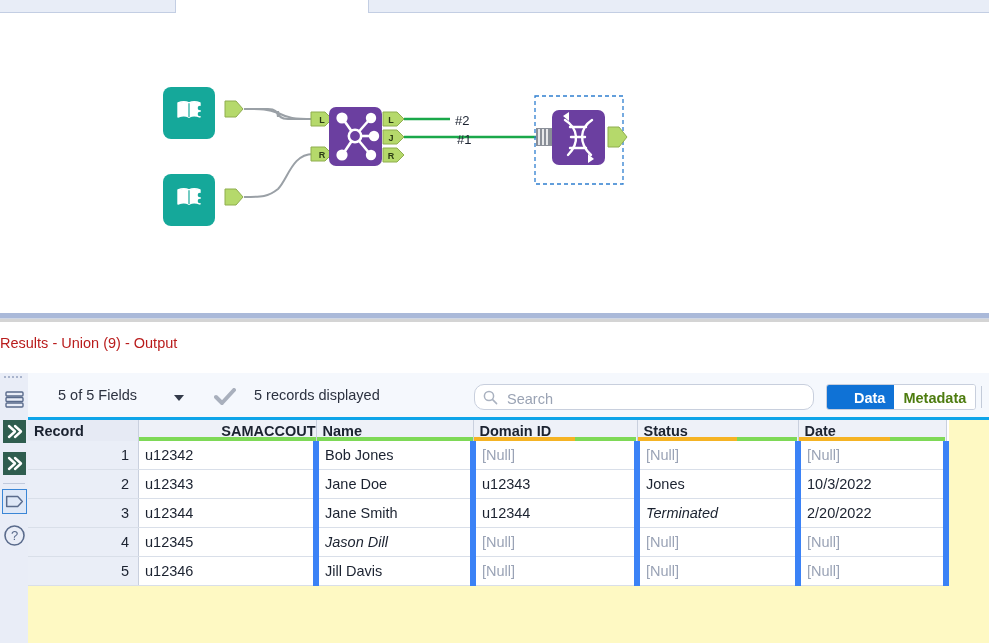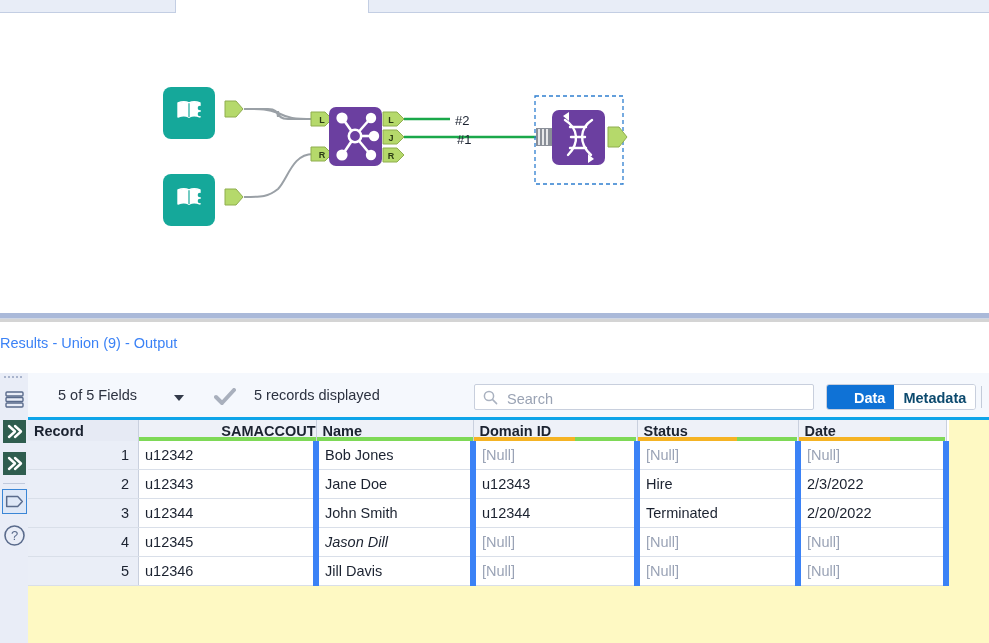--- a/index.html
+++ b/index.html
@@ -62,21 +62,21 @@
     position: absolute;
     left: 0; top: 6px;
     width: 989px; height: 3px;
     background: #d4d4d4;
   }
   .results-title {
     position: absolute;
     left: 0; top: 22px;
     width: 989px;
     font-size: 14.5px;
-    color: #3b82f6;
+    color: #b91c1c;
     padding-left: 0px;
     white-space: nowrap;
   }
 
   
   .rail {
     position: absolute;
     left: 0; top: 60px;
     width: 28px; height: 270px;
     background: #e9edf7;
@@ -148,21 +148,21 @@
     font-size: 14.5px;
     color: #2c3240;
     white-space: nowrap;
   }
   .search-box {
     position: absolute;
     left: 446px; top: 11px;
     width: 340px; height: 26px;
     background: #ffffff;
     border: 1px solid #c8cfdd;
-    border-radius: 2px;
+    border-radius: 10px;
     box-sizing: border-box;
   }
   .search-icon {
     position: absolute;
     left: 8px; top: 5px;
     width: 15px; height: 15px;
   }
   .search-input {
     position: absolute;
     left: 30px; top: 3px;
@@ -184,21 +184,21 @@
     border: 1px solid #c8cfdd;
     border-radius: 3px;
     overflow: hidden;
     background: #ffffff;
     box-sizing: border-box;
   }
   .toggle-btn {
     font-size: 14.5px;
     padding: 3px 9px 0 9px;
     line-height: 21px;
-    color: #0c4a6e;
+    color: #4d7c0f;
     background: #ffffff;
     cursor: pointer;
     font-weight: bold;
     white-space: nowrap;
   }
   .toggle-btn.active {
     background: #0f72d6;
     color: #ffffff;
     padding-left: 27px;
   }
@@ -501,29 +501,29 @@
               <td style="width: 139px;">Bob Jones</td>
               <td style="width: 146px;"><span class="nullv">[Null]</span></td>
               <td style="width: 143px;"><span class="nullv">[Null]</span></td>
               <td style="width: 130px;"><span class="nullv">[Null]</span></td>
             </tr>
             <tr>
               <td class="recnum" style="width: 95px;">2</td>
               <td style="width: 162px;">u12343</td>
               <td style="width: 139px;">Jane Doe</td>
               <td style="width: 146px;">u12343</td>
-              <td style="width: 143px;">Hire</td>
-              <td style="width: 130px;">2/3/2022</td>
+              <td style="width: 143px;">Jones</td>
+              <td style="width: 130px;">10/3/2022</td>
             </tr>
             <tr>
               <td class="recnum" style="width: 95px;">3</td>
               <td style="width: 162px;">u12344</td>
-              <td style="width: 139px;">John Smith</td>
+              <td style="width: 139px;">Jane Smith</td>
               <td style="width: 146px;">u12344</td>
-              <td style="width: 143px;">Terminated</td>
+              <td style="width: 143px; font-style: italic;">Terminated</td>
               <td style="width: 130px;">2/20/2022</td>
             </tr>
             <tr>
               <td class="recnum" style="width: 95px;">4</td>
               <td style="width: 162px;">u12345</td>
               <td style="width: 139px; font-style: italic;">Jason Dill</td>
               <td style="width: 146px;"><span class="nullv">[Null]</span></td>
               <td style="width: 143px;"><span class="nullv">[Null]</span></td>
               <td style="width: 130px;"><span class="nullv">[Null]</span></td>
             </tr>

